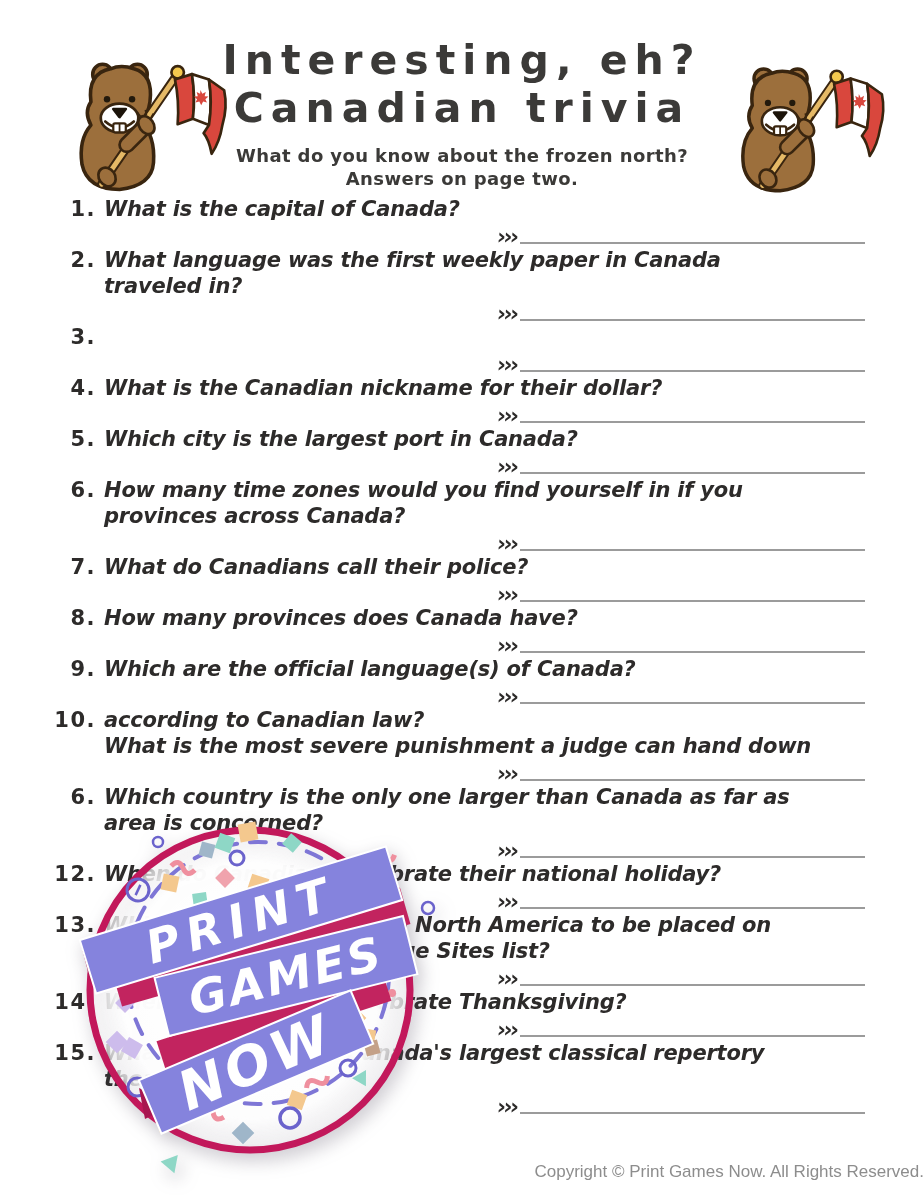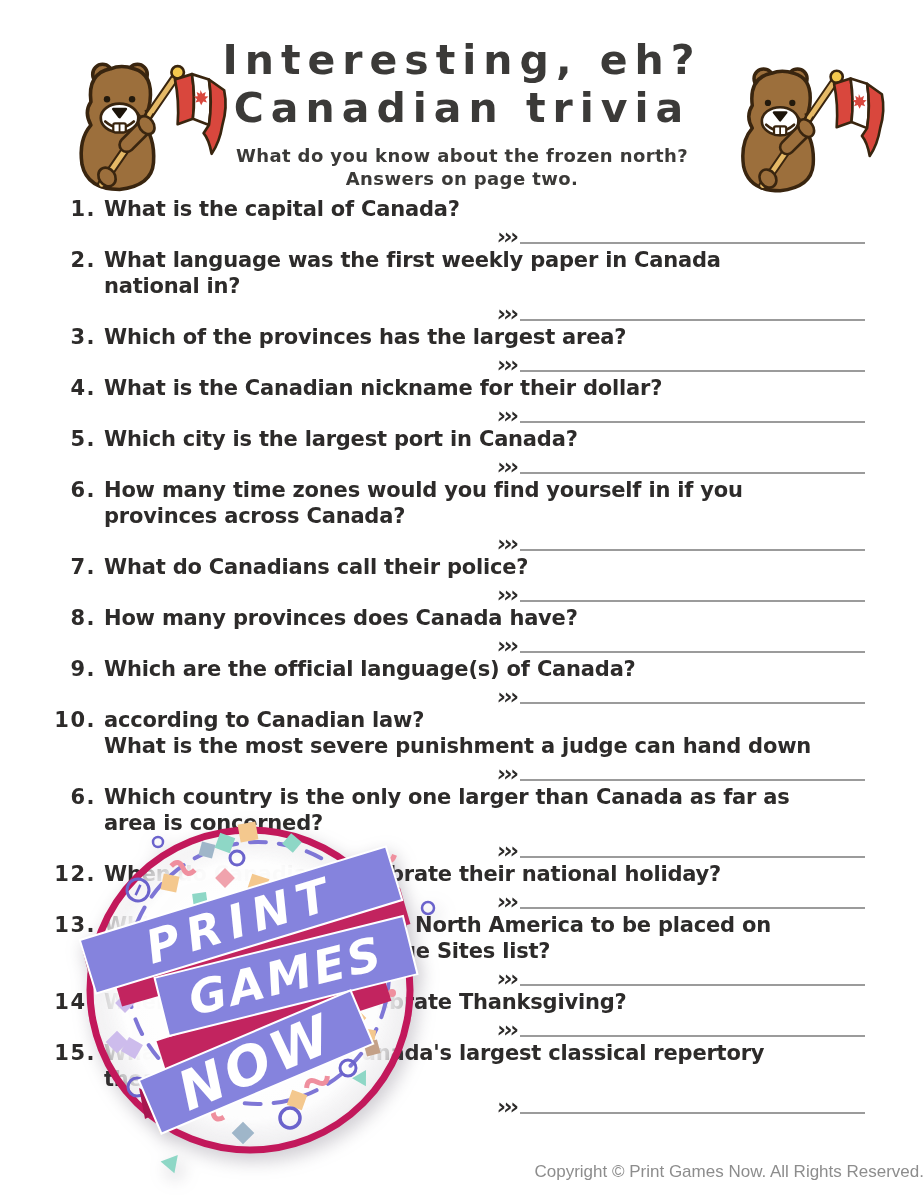--- a/index.html
+++ b/index.html
@@ -24,21 +24,21 @@
   }
   
   .questions { position:absolute; left:46px; top:196px; width:836px; }
   .qblock { margin:0; }
   .qrow { display:flex; }
   .qnum {
     flex:none; width:50px; text-align:right;
     font-weight:bold; font-size:21px; line-height:26px; letter-spacing:1.5px;
   }
   .qtext { margin-left:8px; font-weight:bold; font-size:21px; line-height:26px; letter-spacing:-0.2px; }
-  .qline { display:block; white-space:nowrap; }
+  .qline { display:block; white-space:nowrap;font-style:italic; }
   .answer { height:25px; display:flex; align-items:flex-end; margin-left:451px; }
   .chev {
     font-weight:bold; font-size:22px; line-height:21px; letter-spacing:-2.5px;
     color:#2d2b2a; transform:skewX(-6deg);
   }
   .ansline {
     width:345px; height:0; border-bottom:2px solid #9b9b9b;
     margin-left:3px; margin-bottom:3px;
   }
   
@@ -132,34 +132,31 @@
         <div class="answer">
           <span class="chev">›››</span>
           <span class="ansline"></span>
         </div>
       </div>
       <div class="qblock">
         <div class="qrow">
           <span class="qnum">2.</span>
           <div class="qtext">
             <span class="qline">What language was the first weekly paper in Canada</span>
-            <span class="qline">national in?</span>
+            <span class="qline">traveled in?</span>
           </div>
         </div>
         <div class="answer">
           <span class="chev">›››</span>
           <span class="ansline"></span>
         </div>
       </div>
       <div class="qblock">
         <div class="qrow">
           <span class="qnum">3.</span>
-          <div class="qtext">
-            <span class="qline">Which of the provinces has the largest area?</span>
-          </div>
         </div>
         <div class="answer">
           <span class="chev">›››</span>
           <span class="ansline"></span>
         </div>
       </div>
       <div class="qblock">
         <div class="qrow">
           <span class="qnum">4.</span>
           <div class="qtext">

